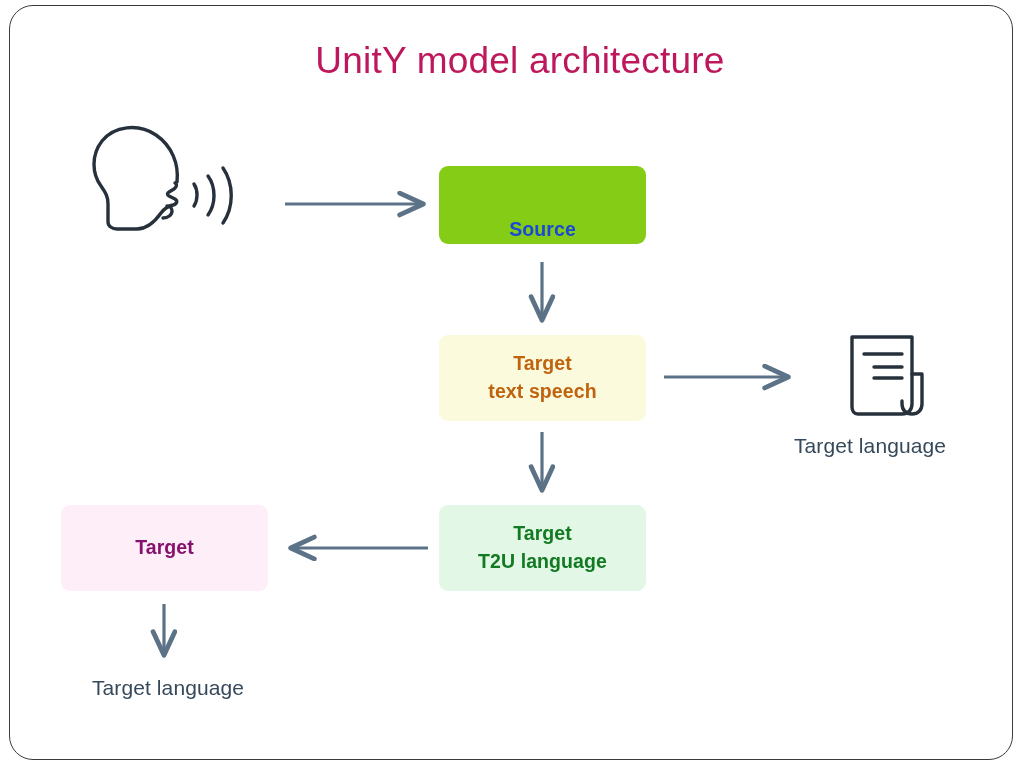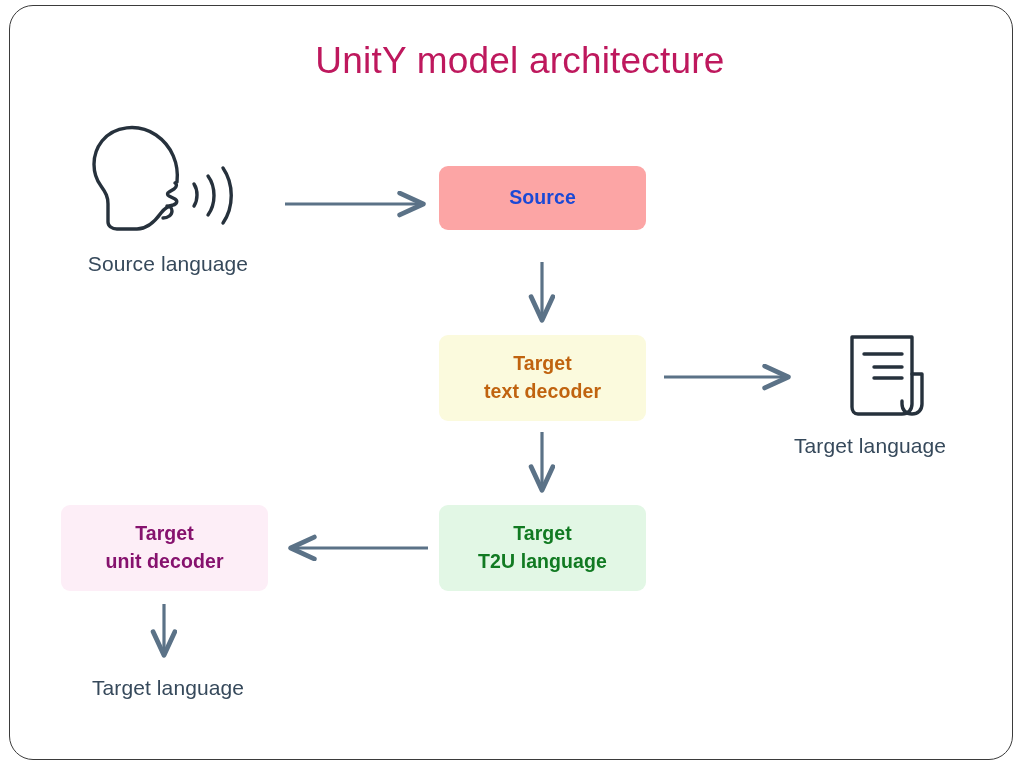--- a/index.html
+++ b/index.html
@@ -60,22 +60,22 @@
     justify-content: center;
     font-size: 19.5px;
     font-weight: bold;
     line-height: 1.42;
     text-align: center;
     letter-spacing: 0.1px;
   }
   .box .l1, .box .l2 { display: block; }
 
   #box-speech-encoder {
-    left: 439px; top: 166px; width: 207px; height: 64px;
-    background: #fca5a5; color: #1a49d6;
+    left: 439px; top: 166px; width: 207px; height: 78px;
+    background: #84cc16; color: #1a49d6; justify-content: flex-end;
   }
   #box-text-decoder {
     left: 439px; top: 335px; width: 207px; height: 86px;
     background: #fbfadd; color: #c0630f;
   }
   #box-t2u-encoder {
     left: 439px; top: 505px; width: 207px; height: 86px;
     background: #e2f7e5; color: #117a22;
   }
   #box-unit-decoder {
@@ -178,32 +178,30 @@
       </g>
     </svg>
   </div>
 
   <div class="box" id="box-speech-encoder">
     <span class="l1">Source</span>
   </div>
 
   <div class="box" id="box-text-decoder">
     <span class="l1">Target</span>
-    <span class="l2">text decoder</span>
+    <span class="l2">text speech</span>
   </div>
 
   <div class="box" id="box-t2u-encoder">
     <span class="l1">Target</span>
     <span class="l2">T2U language</span>
   </div>
 
   <div class="box" id="box-unit-decoder">
     <span class="l1">Target</span>
-    <span class="l2">unit decoder</span>
-  </div>
-
-  <div class="endpoint-label" id="label-source-language">Source language</div>
+  </div>
+
 
   <div class="endpoint-label" id="label-target-language-doc">Target language</div>
 
   <div class="endpoint-label" id="label-target-language-speech">Target language</div>
 
 </div>
 
 </body></html>

